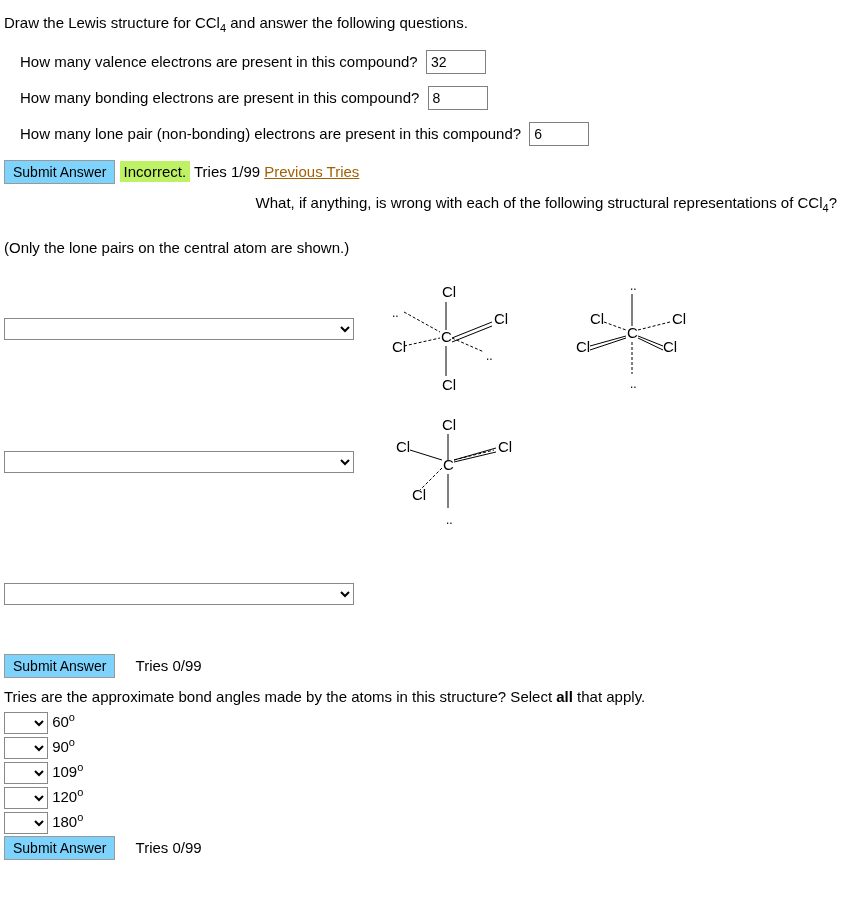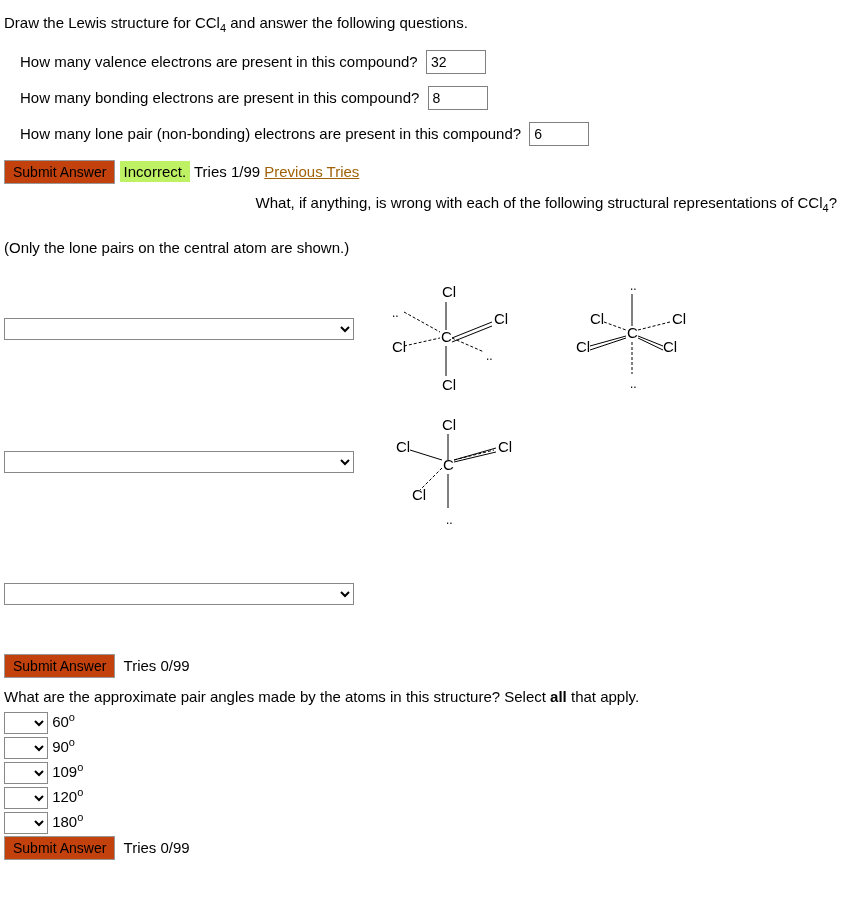--- a/index.html
+++ b/index.html
@@ -18,21 +18,21 @@
   .inline-input {
     border: 1px solid #808080;
     padding: 2px 4px;
     font-size: 14px;
     width: 50px;
     height: 18px;
     vertical-align: baseline;
     margin-left: 4px;
   }
   .submit-btn {
-    background: #c2410c;
+    background: #7dd3fc;
     border: 1px solid #999;
     padding: 3px 8px;
     font-size: 14px;
     cursor: pointer;
   }
   .incorrect-badge {
     background: #bef264;
     padding: 2px 4px;
   }
   .prev-link {
@@ -88,21 +88,21 @@
     font-size: 11px;
     vertical-align: super;
   }
   .angle-row {
     margin: 2px 0;
   }
   .submit-row {
     margin-top: 2px;
   }
   .tries-text {
-    margin-left: 4px;
+    margin-left: 16px;
   }
 </style>
 </head>
 <body>
 
 <div class="question-text">
   <span>Draw the Lewis structure for CCl</span><span class="small-sub">4</span><span> and answer the following questions.</span>
 </div>
 
 <div class="row-with-input">
@@ -193,21 +193,21 @@
     </svg>
   </div>
 </div>
 
 <div class="submit-row">
   <button class="submit-btn">Submit Answer</button>
   <span class="tries-text">Tries 0/99</span>
 </div>
 
 <div class="question-text" style="margin-bottom:4px;">
-  <span>What are the approximate pair angles made by the atoms in this structure? Select </span><b>all</b><span> that apply.</span>
+  <span>Tries are the approximate bond angles made by the atoms in this structure? Select </span><b>all</b><span> that apply.</span>
 </div>
 
 <div class="angle-row">
   <select class="angle-select"><option></option></select>
   <span><span>60</span><span class="sup">o</span></span>
 </div>
 <div class="angle-row">
   <select class="angle-select"><option></option></select>
   <span><span>90</span><span class="sup">o</span></span>
 </div>

